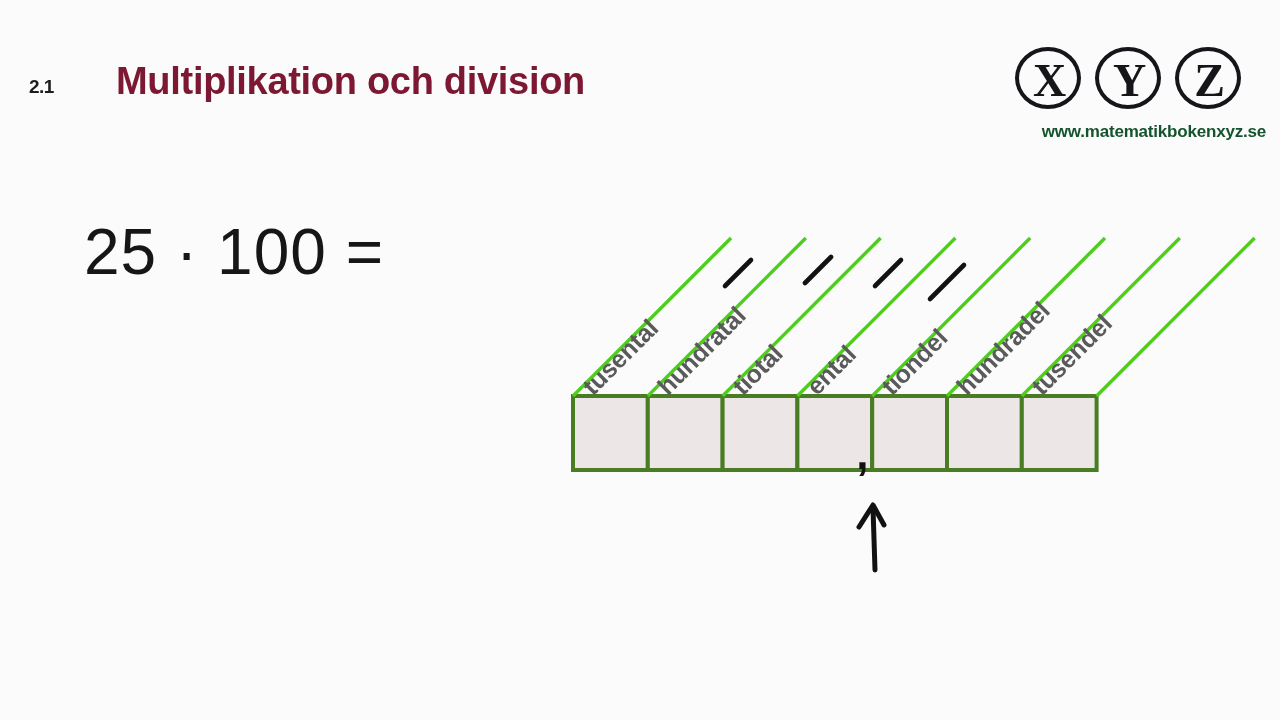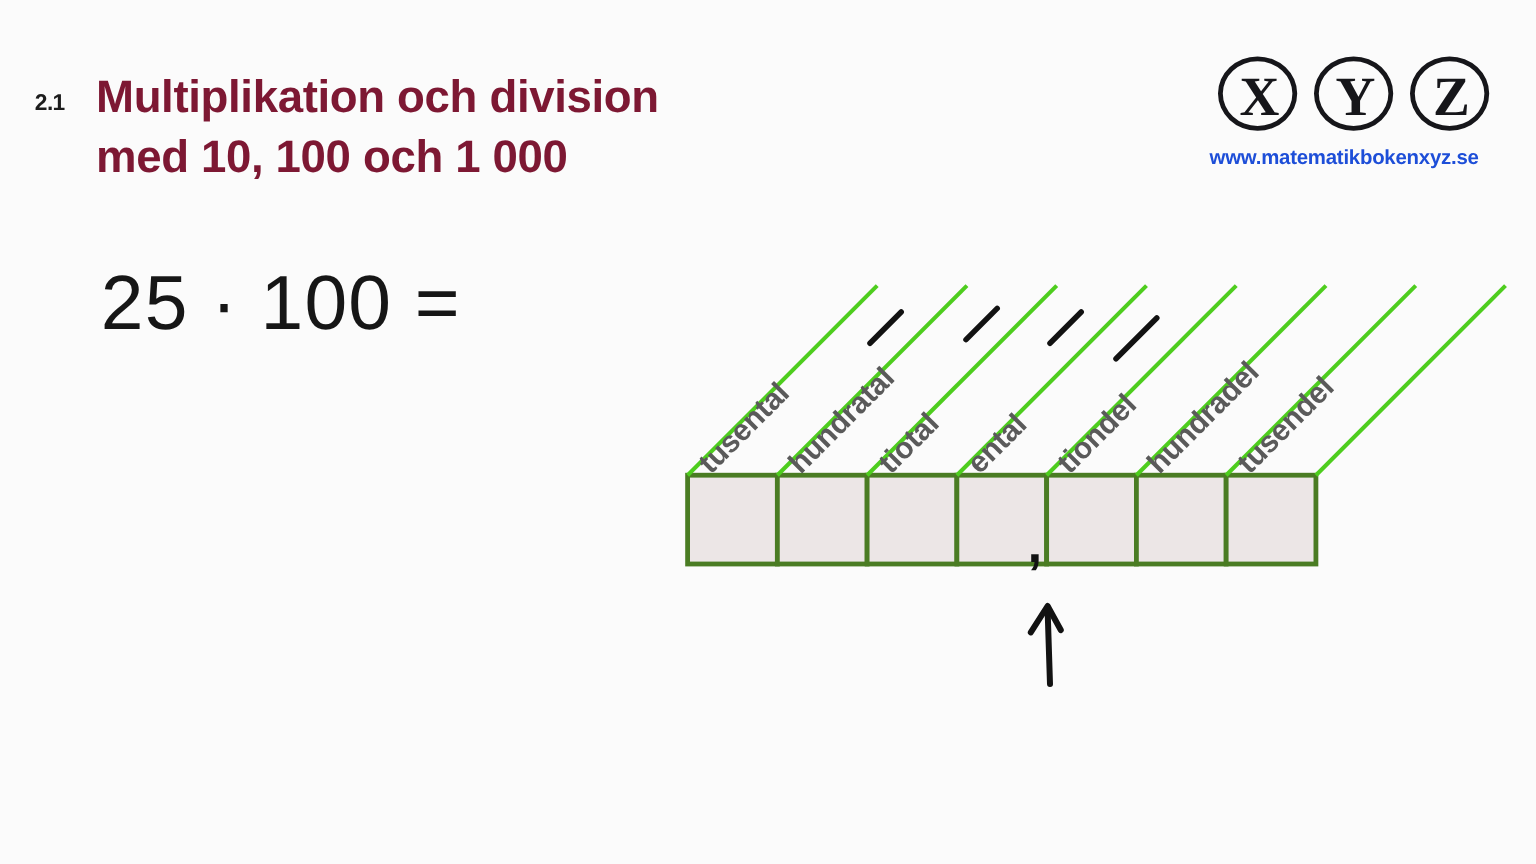--- a/index.html
+++ b/index.html
@@ -41,21 +41,21 @@
     position: absolute;
     left: 80px;
     top: 56px;
     width: 600px;
     font-size: 38px;
     font-weight: bold;
     color: #7d1833;
     line-height: 1.32;
     letter-spacing: -0.3px;
   }
-  .title-line { display: block; white-space: nowrap; }
+  .title-line { display: block; white-space: nowrap; margin-left: 36px; }
 
   
   #brand-logo {
     position: absolute;
     left: 1008px;
     top: 44px;
     width: 246px;
     height: 116px;
   }
   #logo-marks {
@@ -90,27 +90,27 @@
     font-family: "Liberation Serif", serif;
     font-weight: bold;
     font-size: 46px;
     color: #16161a;
     line-height: 1;
     margin-left: -3px;
     margin-top: 1px;
   }
   #logo-url {
     position: absolute;
-    left: 0;
+    left: 12px;
     top: 78px;
     width: 246px;
-    text-align: left;
+    text-align: right;
     font-size: 17px;
     font-weight: bold;
-    color: #1d4ed8;
+    color: #14532d;
     letter-spacing: -0.2px;
     white-space: nowrap;
   }
 
   
   #equation {
     position: absolute;
     left: 84px;
     top: 215px;
     font-size: 64px;
@@ -156,21 +156,20 @@
 <body>
 
 <div id="page">
 
   <div id="header-section">
 
     <div id="section-number">2.1</div>
 
     <div id="page-title">
       <span class="title-line">Multiplikation och division</span>
-      <span class="title-line">med 10, 100 och 1 000</span>
     </div>
 
     <div id="brand-logo">
       <div id="logo-marks">
         <div class="logo-letter-wrap">
           <span class="logo-ellipse"></span>
           <span class="logo-letter">X</span>
         </div>
         <div class="logo-letter-wrap">
           <span class="logo-ellipse"></span>

